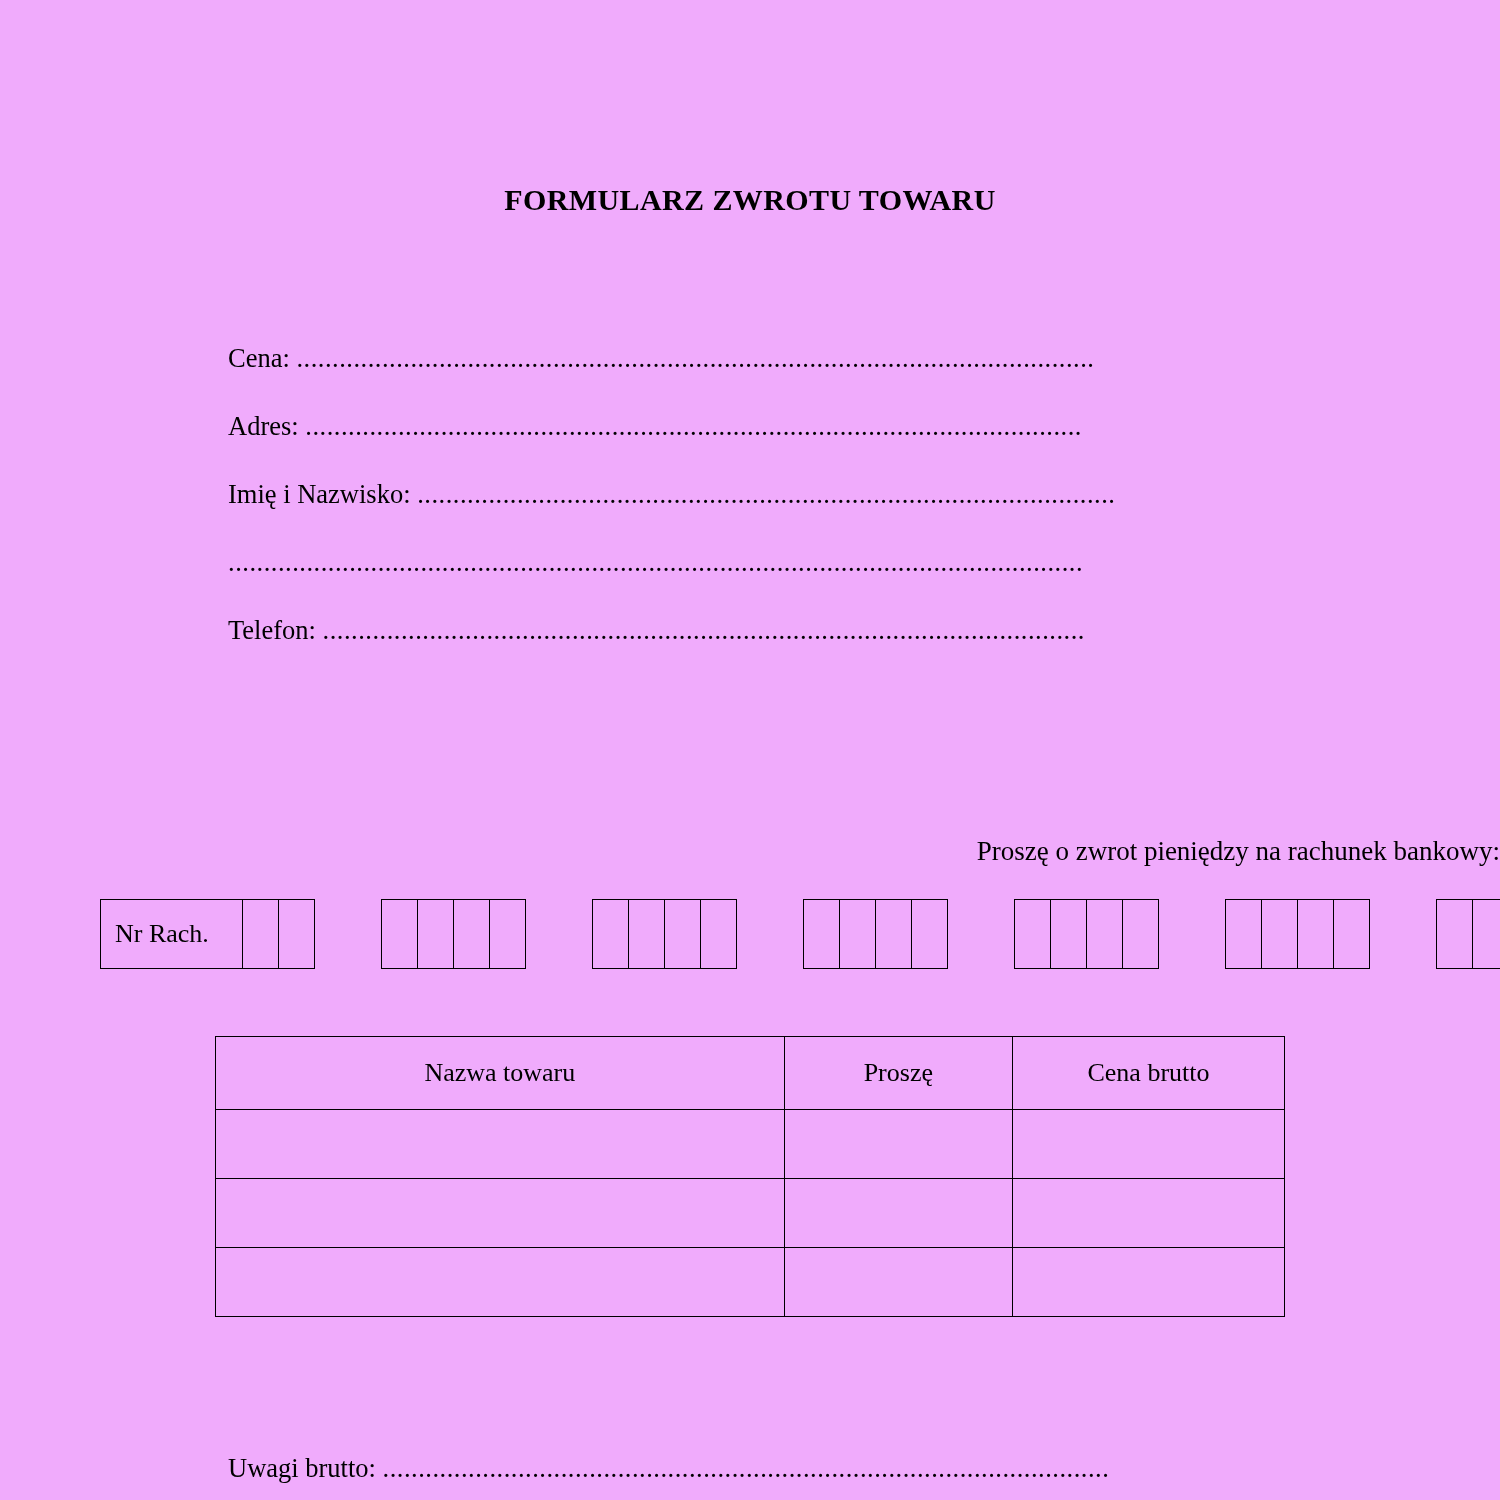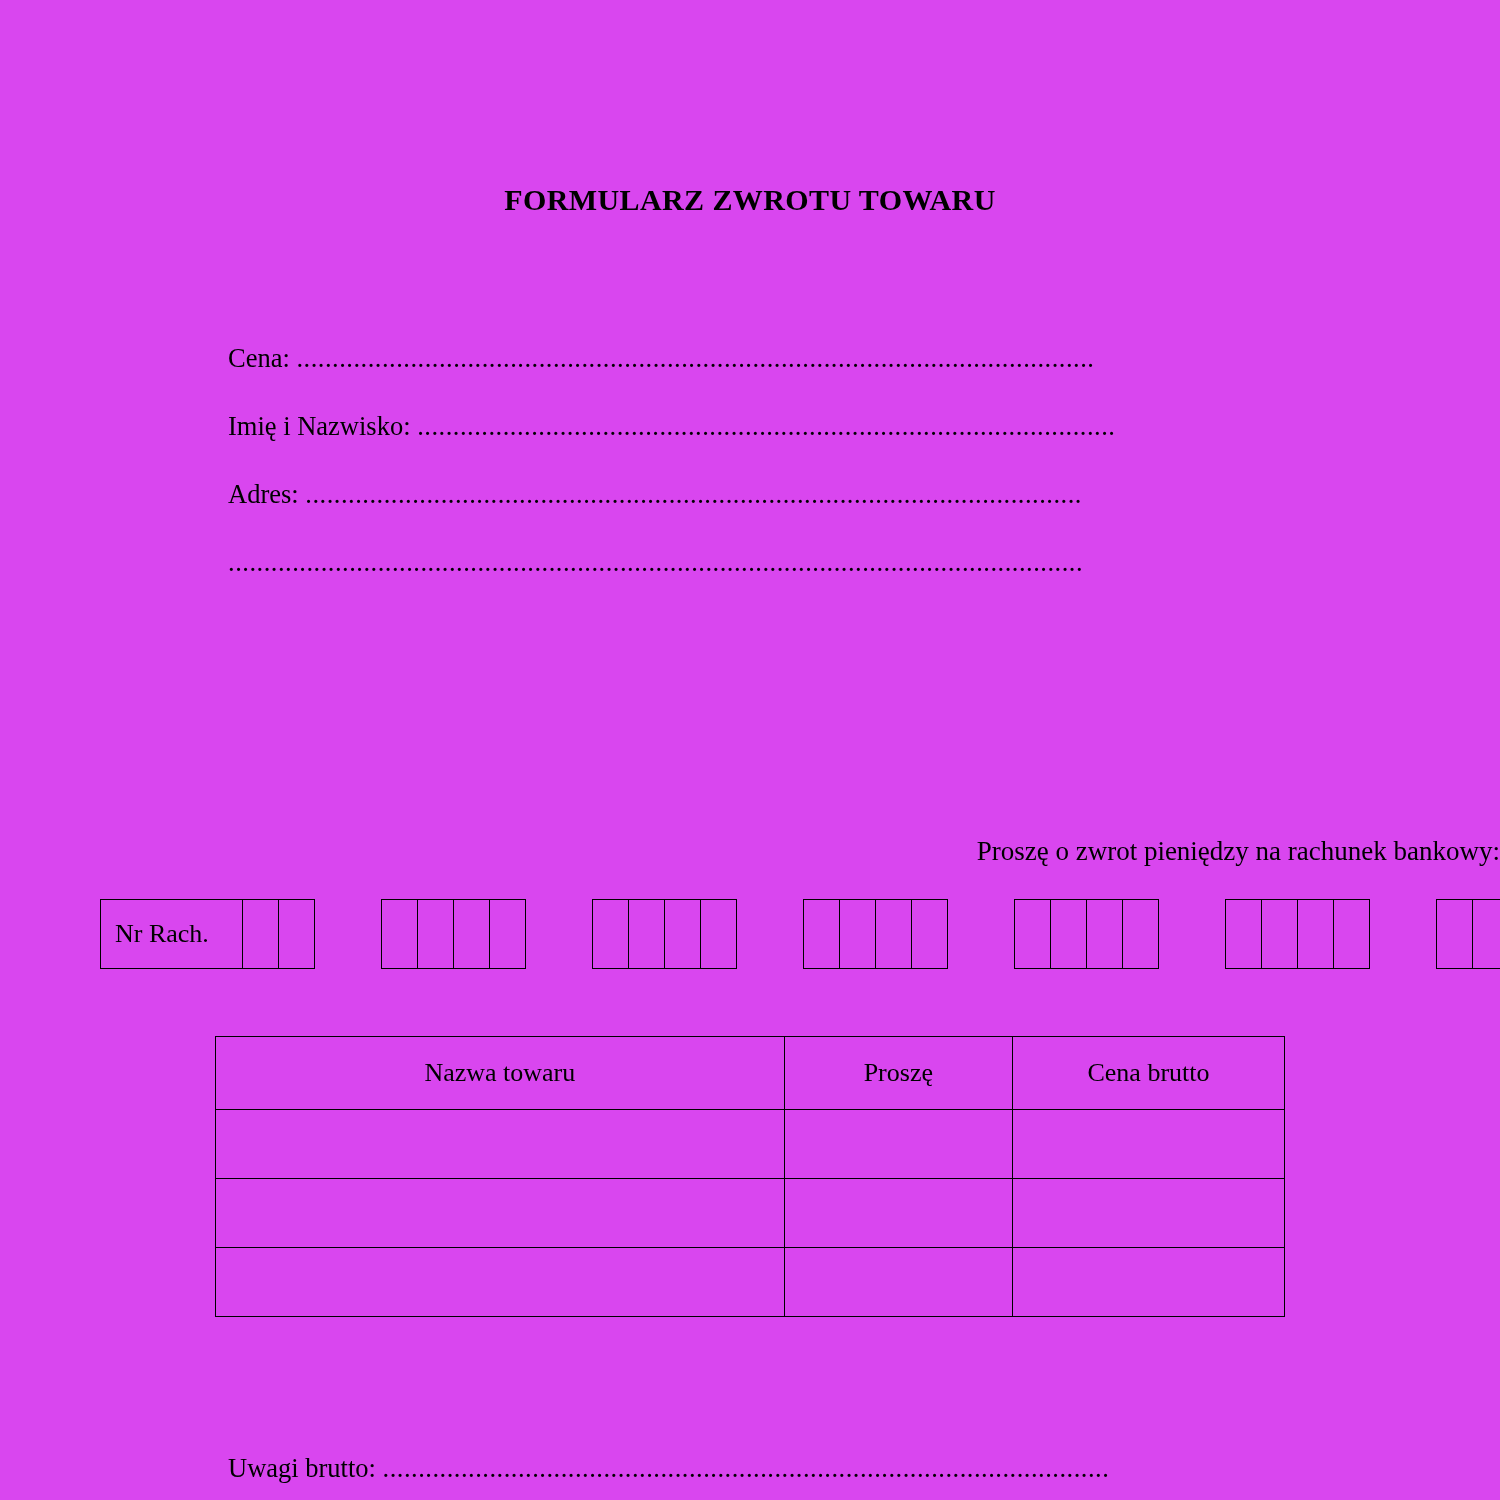--- a/index.html
+++ b/index.html
@@ -11,21 +11,21 @@
     width: 1500px;
     height: 1500px;
     position: relative;
     font-family: "Liberation Serif", serif;
     color: #000000;
     overflow: hidden;
   }
   .page {
     position: absolute;
     inset: 0;
-    background: #d946ef;
+    background: #f0abfc;
   }
   .doc-title {
     position: absolute;
     top: 183px;
     left: 0;
     width: 1500px;
     text-align: center;
     font-weight: bold;
     font-size: 30px;
     letter-spacing: 0.4px;
@@ -121,30 +121,34 @@
 <div class="page">
 
   <div class="doc-title">FORMULARZ ZWROTU TOWARU</div>
 
   <div class="fields">
     <div class="field-row">
       <span class="field-label">Cena:</span>
       <span class="dots">................................................................................................................</span>
     </div>
     <div class="field-row">
+      <span class="field-label">Adres:</span>
+      <span class="dots">.............................................................................................................</span>
+    </div>
+    <div class="field-row">
       <span class="field-label">Imię i Nazwisko:</span>
       <span class="dots">..................................................................................................</span>
     </div>
     <div class="field-row">
-      <span class="field-label">Adres:</span>
-      <span class="dots">.............................................................................................................</span>
-    </div>
-    <div class="field-row">
       <span class="field-label"></span>
       <span class="dots">........................................................................................................................</span>
+    </div>
+    <div class="field-row">
+      <span class="field-label">Telefon:</span>
+      <span class="dots">...........................................................................................................</span>
     </div>
   </div>
 
   <div class="bank-line">Proszę o zwrot pieniędzy na rachunek bankowy:</div>
 
   <div class="acct-wrap">
     <div class="acct-group">
       <div class="acct-cell label-cell">Nr Rach.</div>
       <div class="acct-cell"></div>
       <div class="acct-cell"></div>

